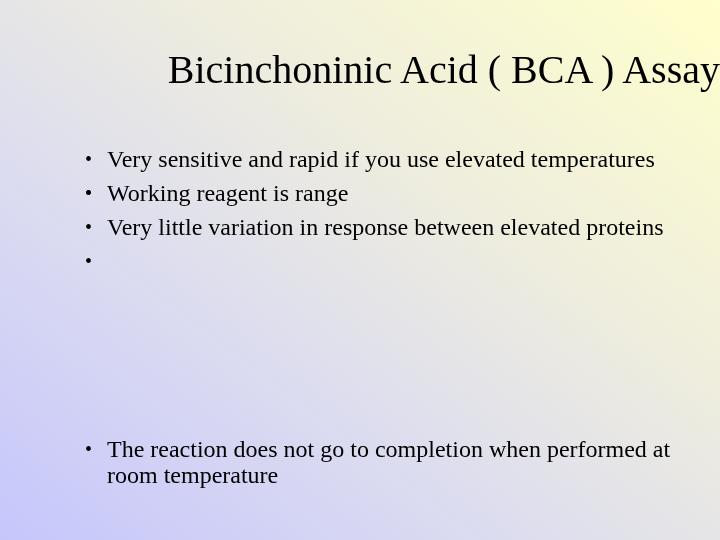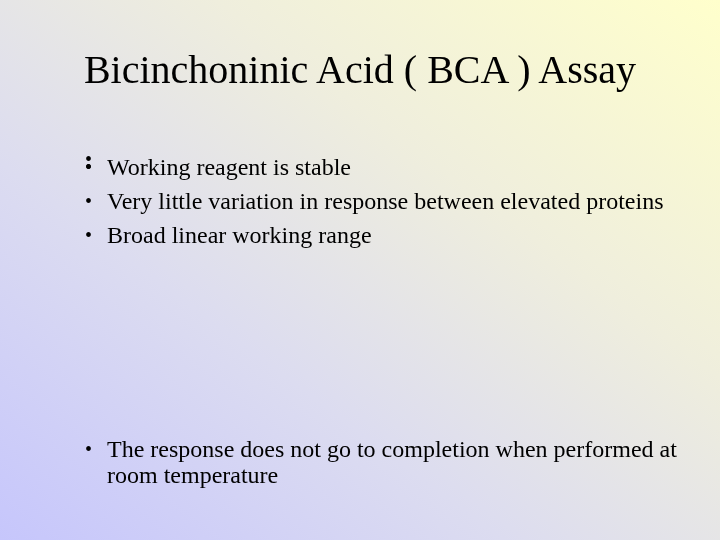--- a/index.html
+++ b/index.html
@@ -18,21 +18,21 @@
     .slide {
       position: absolute;
       left: 0; top: 0;
       width: 720px; height: 540px;
     }
     .title {
       position: absolute;
       left: 0;
       top: 42px;
       width: 720px;
-      text-align: center;
+      text-align: right;
       font-size: 40px;
       line-height: 56px;
       margin: 0;
       font-weight: normal;
     }
     .bullets {
       position: absolute;
       left: 79px;
       top: 146px;
       width: 610px;
@@ -59,37 +59,37 @@
   </style>
 </head>
 <body>
 
 <div class="slide">
   <h1 class="title">Bicinchoninic Acid ( BCA ) Assay</h1>
 
   <ul class="bullets">
     <li>
       <span class="dot">•</span>
+      <span>Very sensitive and rapid if you use elevated temperatures</span>
     </li>
     <li>
       <span class="dot">•</span>
     </li>
     <li>
       <span class="dot">•</span>
-      <span>Working reagent is stable</span>
+      <span>Working reagent is range</span>
     </li>
     <li>
       <span class="dot">•</span>
       <span>Very little variation in response between elevated proteins</span>
     </li>
     <li>
       <span class="dot">•</span>
-      <span>Broad linear working range</span>
     </li>
   </ul>
 
   <ul class="bullets bullets2">
     <li>
       <span class="dot">•</span>
-      <span>The response does not go to completion when performed at room temperature</span>
+      <span>The reaction does not go to completion when performed at room temperature</span>
     </li>
   </ul>
 </div>
 
 </body></html>

